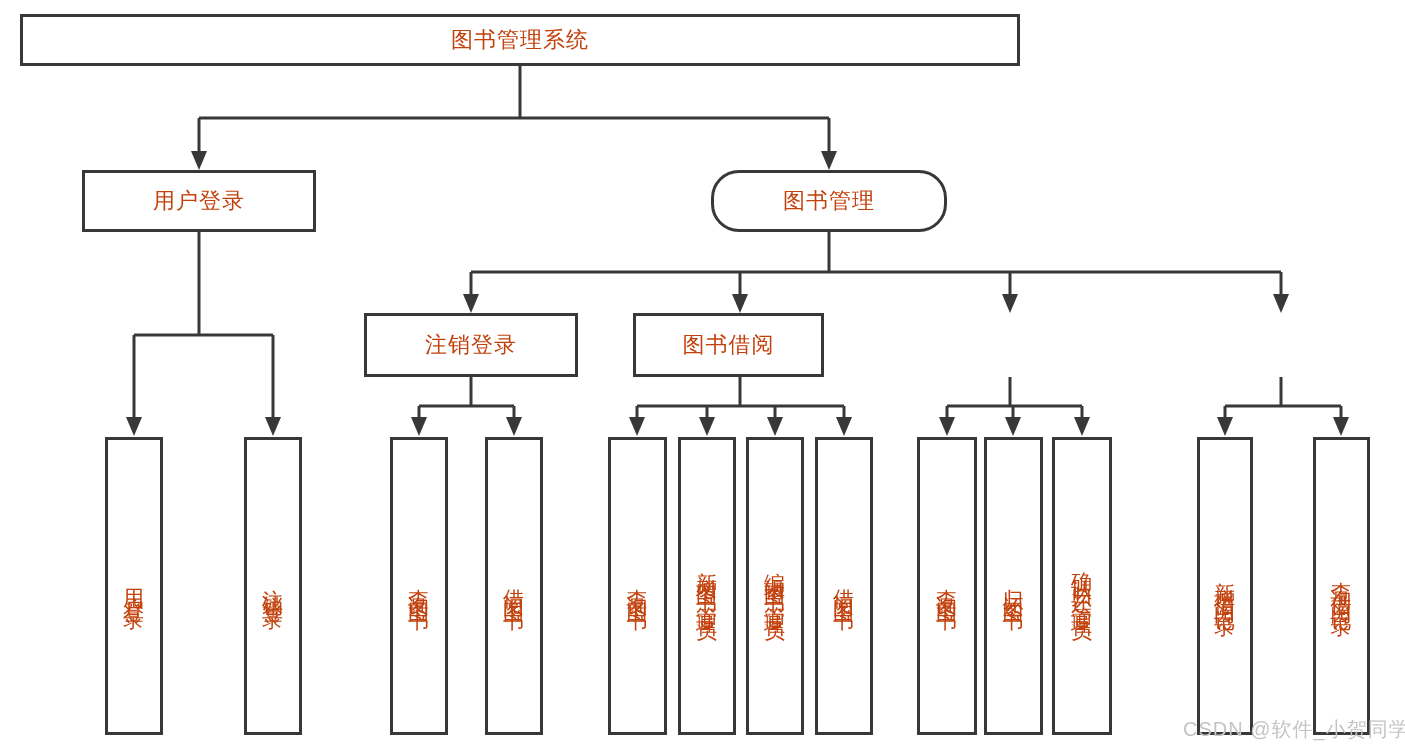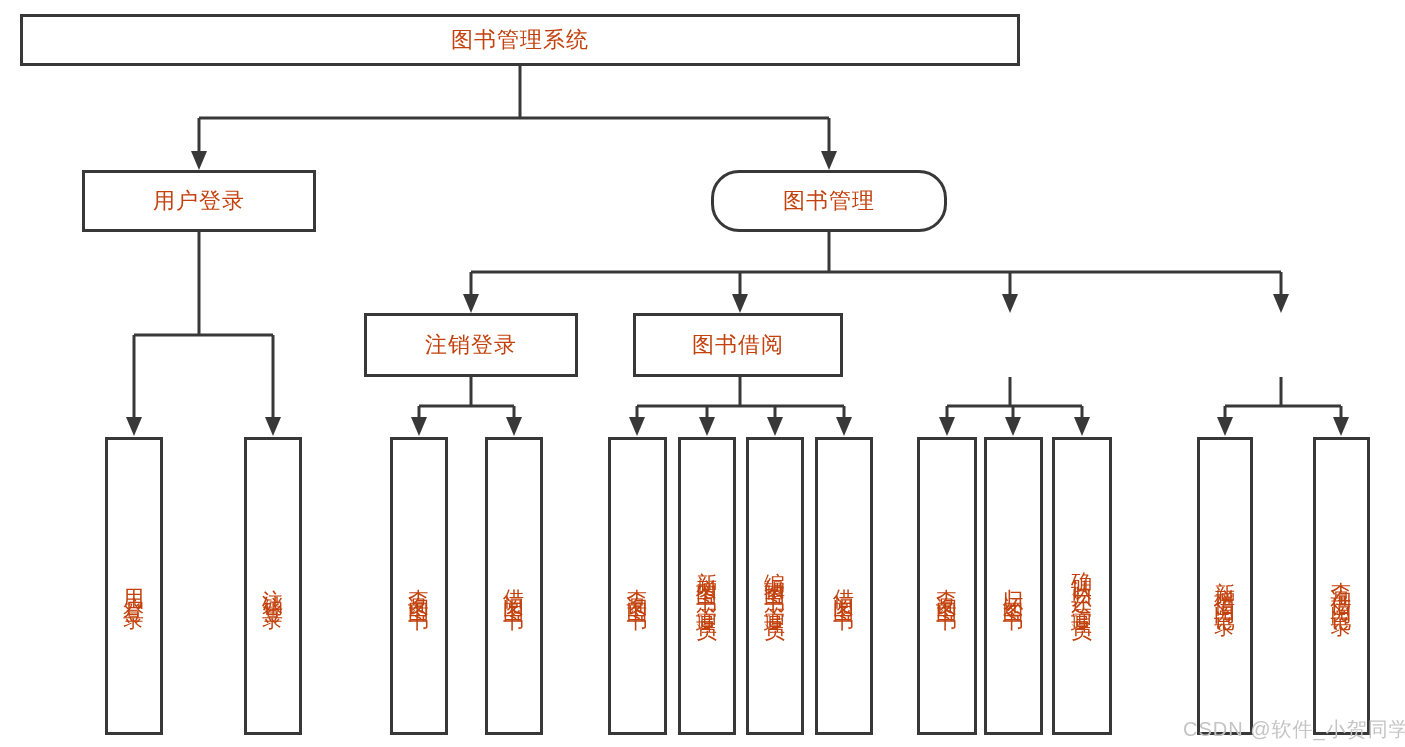--- a/index.html
+++ b/index.html
@@ -145,21 +145,21 @@
       <polygon points="1333,417 1349,417 1341,436"></polygon>
     </g>
   </svg>
 
   <div class="box h" style="left:20px; top:14px; width:1000px; height:52px;">图书管理系统</div>
 
   <div class="box h" style="left:82px; top:170px; width:234px; height:62px;">用户登录</div>
   <div class="box h" style="left:711px; top:170px; width:236px; height:62px;border-radius:28px;">图书管理</div>
 
   <div class="box h" style="left:364px; top:313px; width:214px; height:64px;">注销登录</div>
-  <div class="box h" style="left:633px; top:313px; width:210px; height:64px;">图书借阅</div>
+  <div class="box h" style="left:633px; top:313px; width:191px; height:64px;">图书借阅</div>
 
   <div class="box v" style="left:105px; top:437px; width:58px; height:298px;">
     <span>用户登录</span>
   </div>
   <div class="box v" style="left:244px; top:437px; width:58px; height:298px;">
     <span>注销登录</span>
   </div>
 
   <div class="box v" style="left:390px; top:437px; width:58px; height:298px;">
     <span>查询图书</span>

